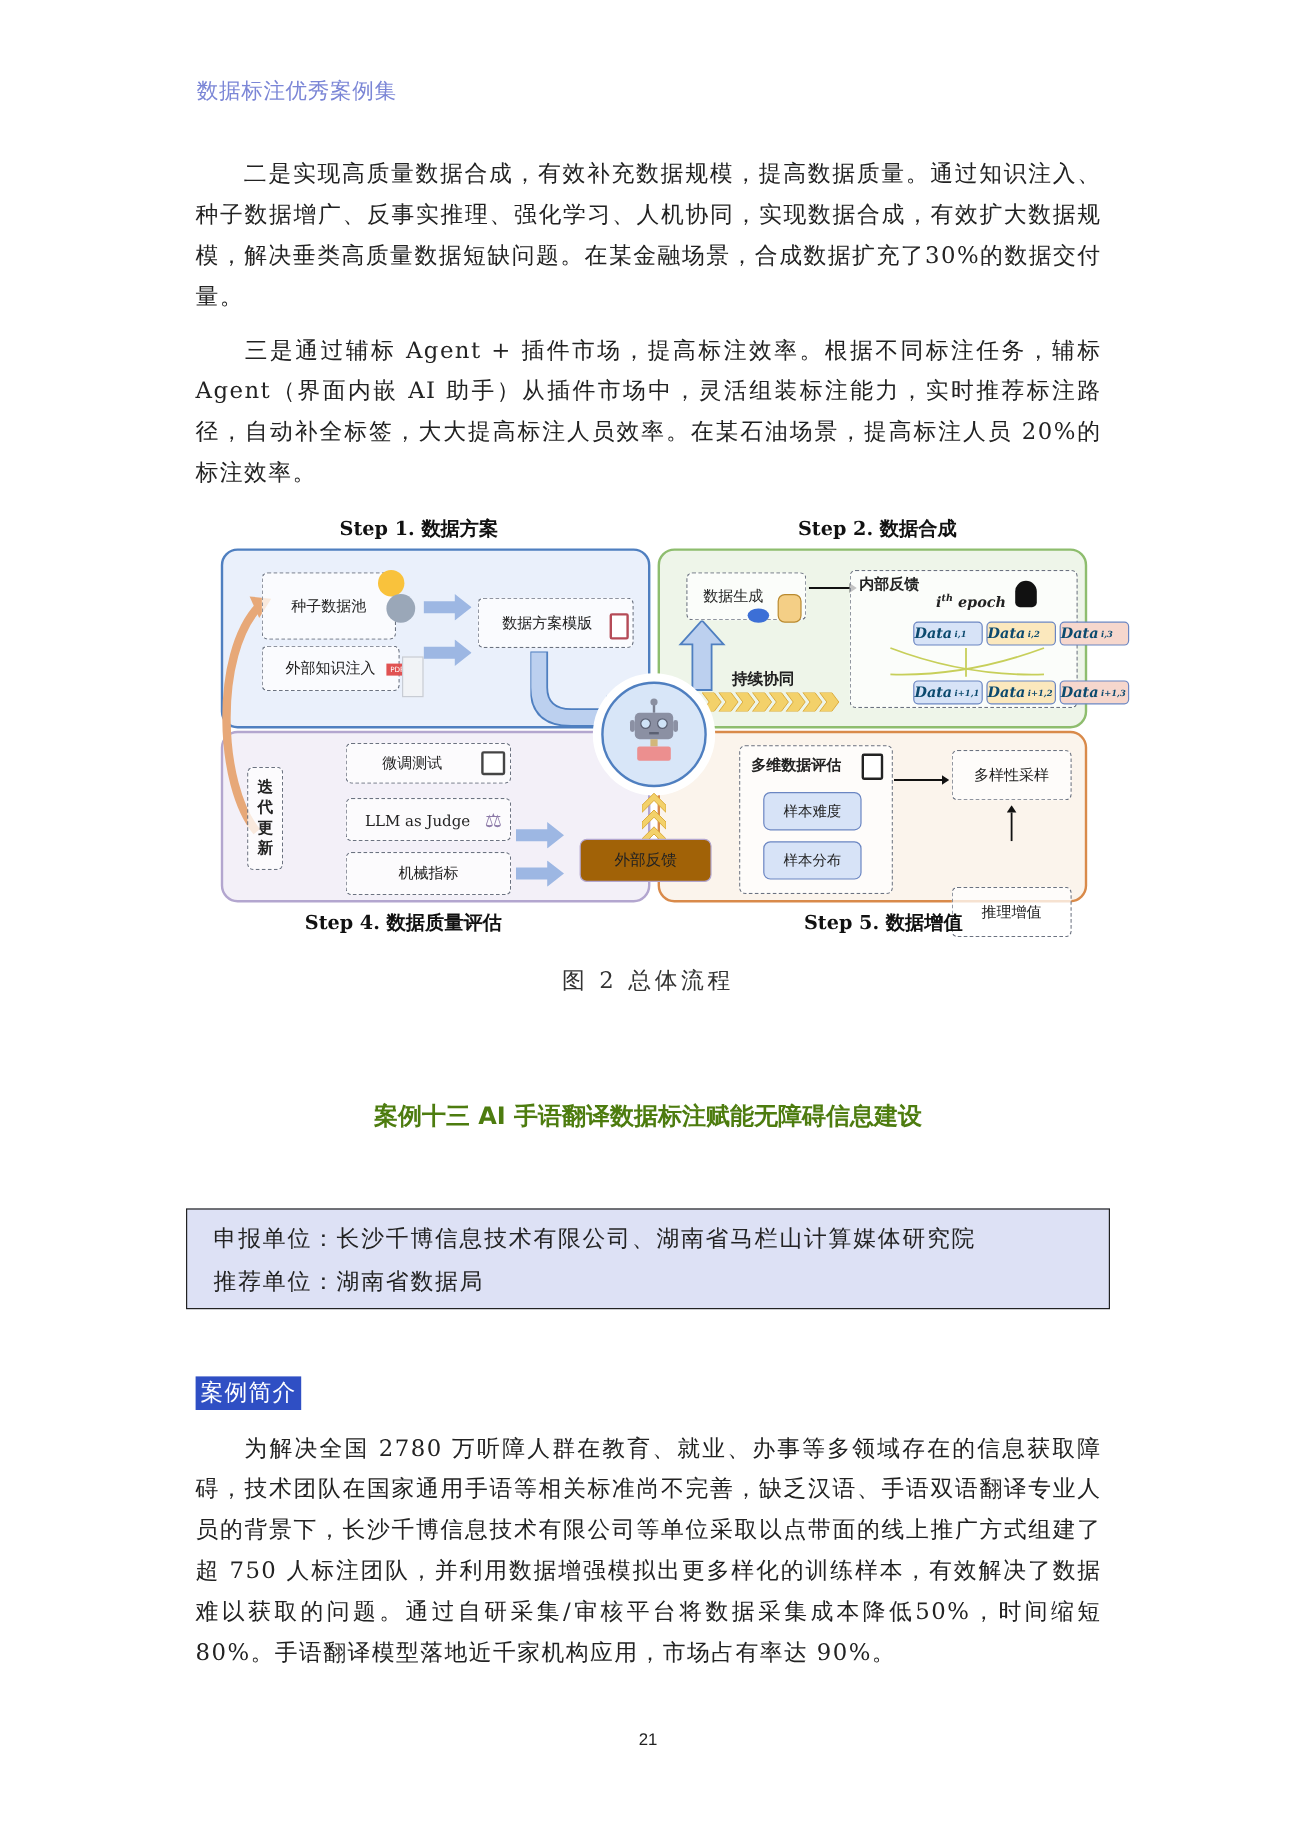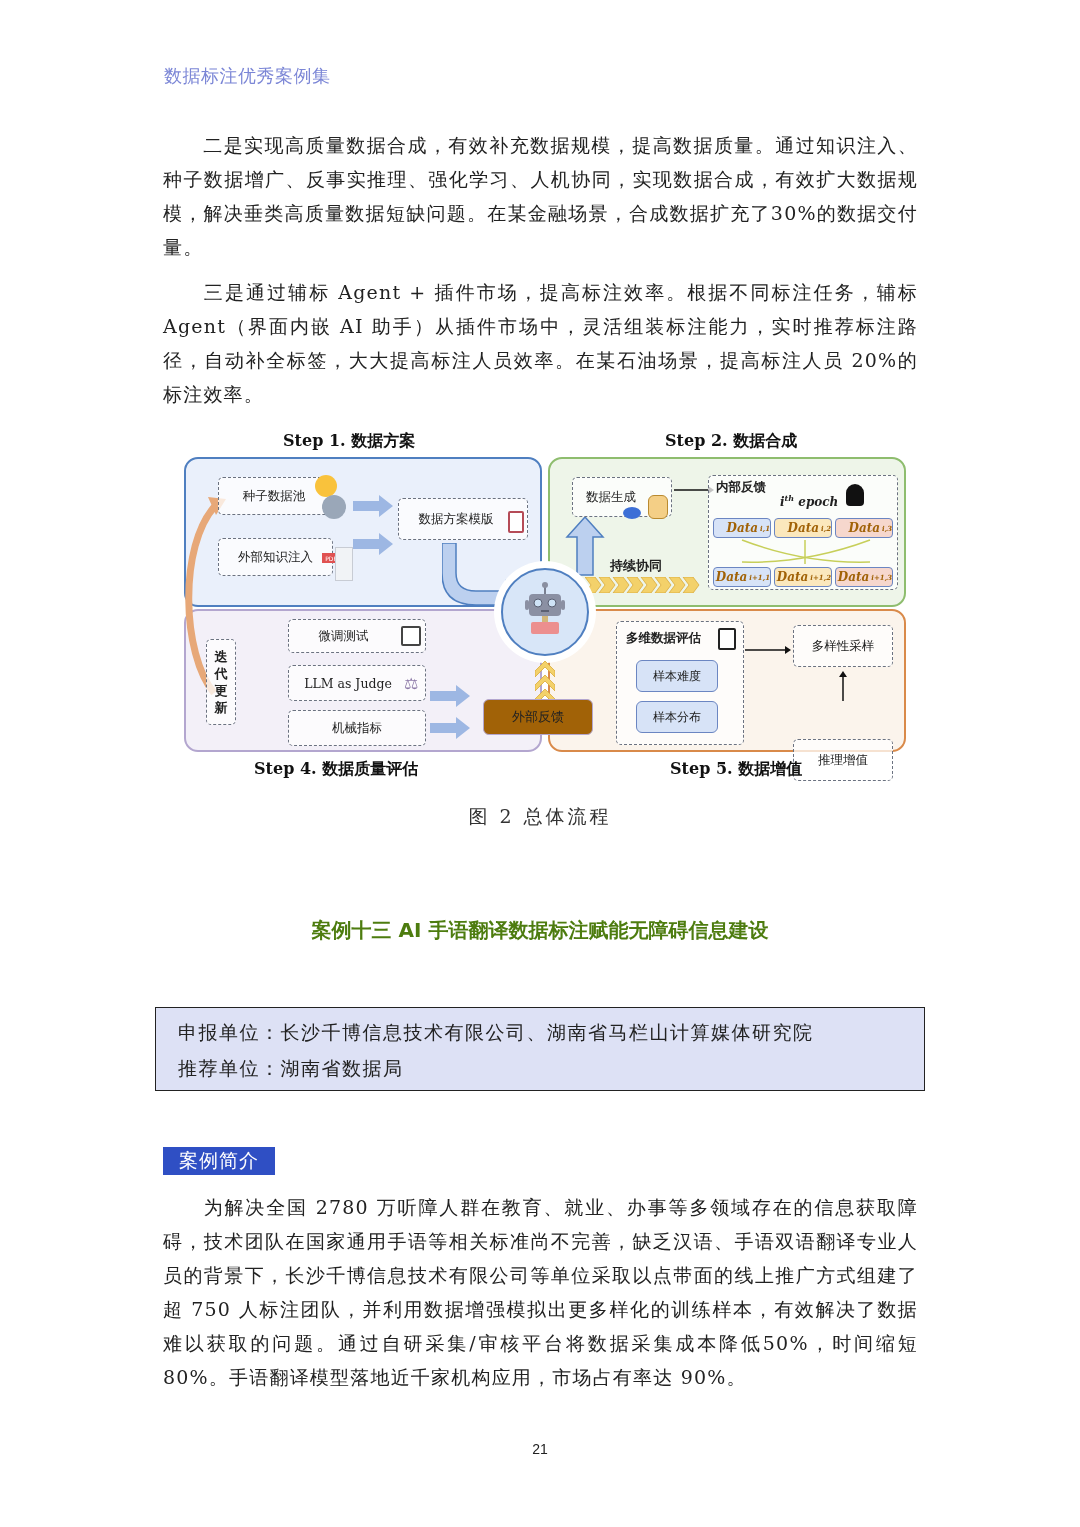--- a/index.html
+++ b/index.html
@@ -18,35 +18,35 @@
   .panel { position: absolute; border-radius: 14px; border: 2.5px solid; }
   .p1 { left: 4px; top: 32px; width: 358px; height: 150px; background: #eaf0fb; border-color: #4f7fc0; }
   .p2 { left: 368px; top: 32px; width: 358px; height: 150px; background: #eef5e9; border-color: #8ebd6e; }
   .p3 { left: 368px; top: 184px; width: 358px; height: 143px; background: #fbf4ec; border-color: #d98a4a; }
   .p4 { left: 4px; top: 184px; width: 358px; height: 143px; background: #f3f0f8; border-color: #b3a6cf; }
 
   .dbox { position: absolute; border: 1.5px dashed #6b7280; border-radius: 5px; background: rgba(255,255,255,0.75); font-size: 12.5px; color: #222; display: flex; align-items: center; justify-content: center; }
   .sbox { position: absolute; border: 1.5px solid; border-radius: 6px; font-size: 12px; color: #222; display: flex; align-items: center; justify-content: center; }
 
   .arrow-blue { position: absolute; width: 40px; height: 22px; }
-  .data-cell { position: absolute; height: 20px; border-radius: 4px; border: 1.2px solid #6b86c2; font-family: "DejaVu Serif", serif; font-style: italic; font-weight: bold; font-size: 12px; color: #a16207; display: flex; align-items: center; justify-content: flex-end; }
+  .data-cell { position: absolute; height: 20px; border-radius: 4px; border: 1.2px solid #6b86c2; font-family: "DejaVu Serif", serif; font-style: italic; font-weight: bold; font-size: 12px; color: #0c4a6e; display: flex; align-items: center; justify-content: flex-start; margin-left: 48px; }
   .data-cell sub { font-size: 7px; margin-left: 2px; }
   .c-blue { background: #d7e3f7; }
   .c-yellow { background: #fbe8bd; }
   .c-pink { background: #f6d7cd; }
 
   .center-circle { position: absolute; left: 321px; top: 143px; width: 88px; height: 88px; border-radius: 50%; background: #d8e6f8; border: 2.5px solid #4f7fc0; box-shadow: 0 0 0 7px #ffffff; }
 
   .caption { position: absolute; left: 0; width: 1080px; top: 804px; text-align: center; font-size: 19px; letter-spacing: 3px; color: #333; }
   .case-title { position: absolute; left: 0; width: 1080px; top: 917px; text-align: center; font-family: "DejaVu Sans", sans-serif; font-weight: bold; font-size: 20px; color: #4d7c0f; }
 
   .info-box { position: absolute; left: 155px; top: 1007px; width: 770px; height: 84px; background: #dde1f5; border: 1.5px solid #222; padding: 6px 22px; }
   .info-line { font-size: 19px; line-height: 36px; letter-spacing: 1.5px; color: #222; }
 
-  .section-tag { position: absolute; left: 163px; top: 1147px; background: #2f4fc4; color: #fff; font-size: 19px; padding: 1px 16px; letter-spacing: 1px; font-family: "DejaVu Sans", sans-serif; }
+  .section-tag { position: absolute; left: 163px; top: 1147px; background: #2f4fc4; color: #fff; font-size: 19px; padding: 1px 4px; letter-spacing: 1px; font-family: "DejaVu Sans", sans-serif; }
 
   .page-num { position: absolute; left: 0; width: 1080px; top: 1441px; text-align: center; font-family: "Liberation Sans", sans-serif; font-size: 14px; color: #222; }
 </style>
 </head>
 <body>
 
 <div class="header-title">数据标注优秀案例集</div>
 
 <div class="para" style="top:128px;">
   <span class="indent"></span><span>二是实现高质量数据合成，有效补充数据规模，提高数据质量。通过知识注入、种子数据增广、反事实推理、强化学习、人机协同，实现数据合成，有效扩大数据规模，解决垂类高质量数据短缺问题。在某金融场景，合成数据扩充了30%的数据交付量。</span>
@@ -68,21 +68,21 @@
   <div class="panel p1"></div>
   <div class="panel p2"></div>
   <div class="panel p3"></div>
   <div class="panel p4"></div>
 
   <svg style="position:absolute; left:0; top:60px;" width="50" height="220">
     <path d="M34 208 C 2 170, -2 60, 36 20" stroke="#e7a878" stroke-width="7" fill="none"></path>
     <polygon points="28,12 46,14 36,30" fill="#e7a878"></polygon>
   </svg>
 
-  <div class="dbox" style="left:38px; top:52px; width:112px; height:38px;">
+  <div class="dbox" style="left:38px; top:52px; width:112px; height:56px;">
     <span>种子数据池</span>
   </div>
   <div style="position:absolute; left:135px; top:50px; width:22px; height:22px; border-radius:50%; background:#f9c23c;"></div>
   <div style="position:absolute; left:142px; top:70px; width:24px; height:24px; border-radius:50%; background:#9aa7b8;"></div>
 
   <div class="dbox" style="left:38px; top:113px; width:115px; height:38px;">
     <span>外部知识注入</span>
   </div>
   <div style="position:absolute; left:142px; top:128px; width:18px; height:10px; background:#e05252; color:#fff; font-size:6px; display:flex; align-items:center; justify-content:center;">PDF</div>
   <div style="position:absolute; left:155px; top:122px; width:18px; height:34px; background:#f1f3f6; border:1px solid #c8ccd4;"></div>

